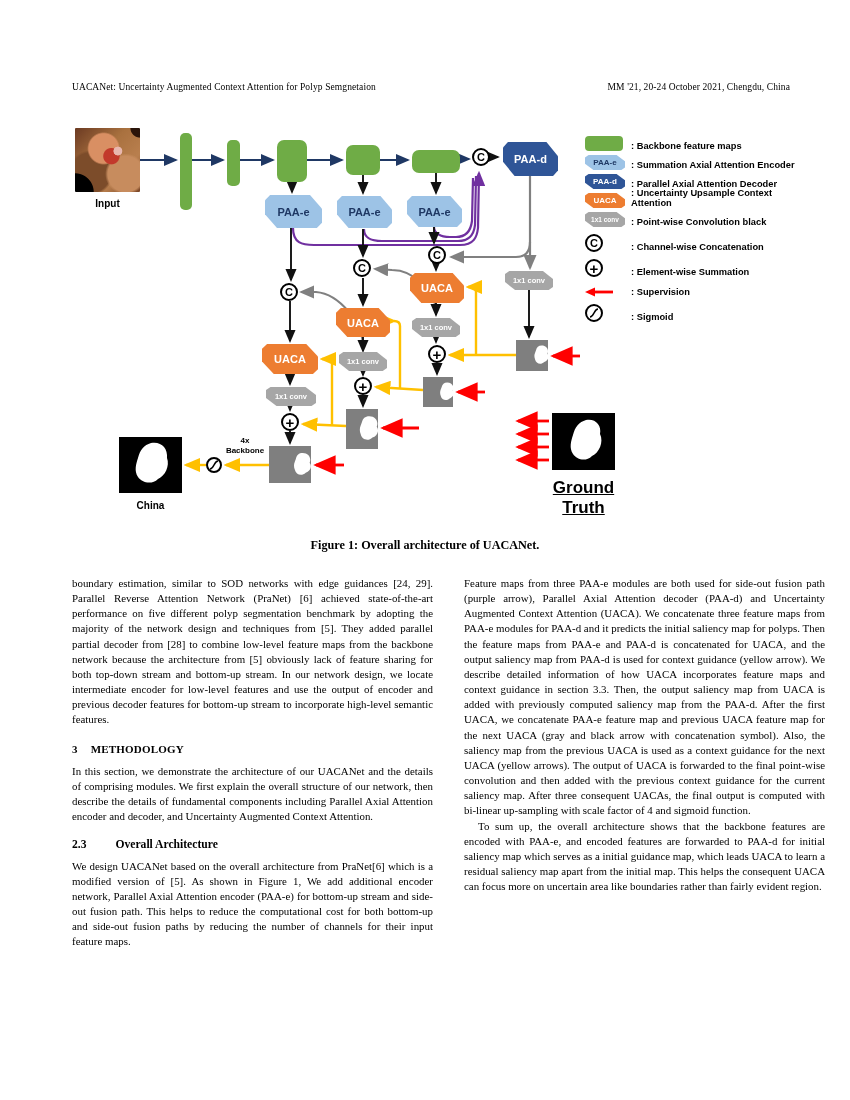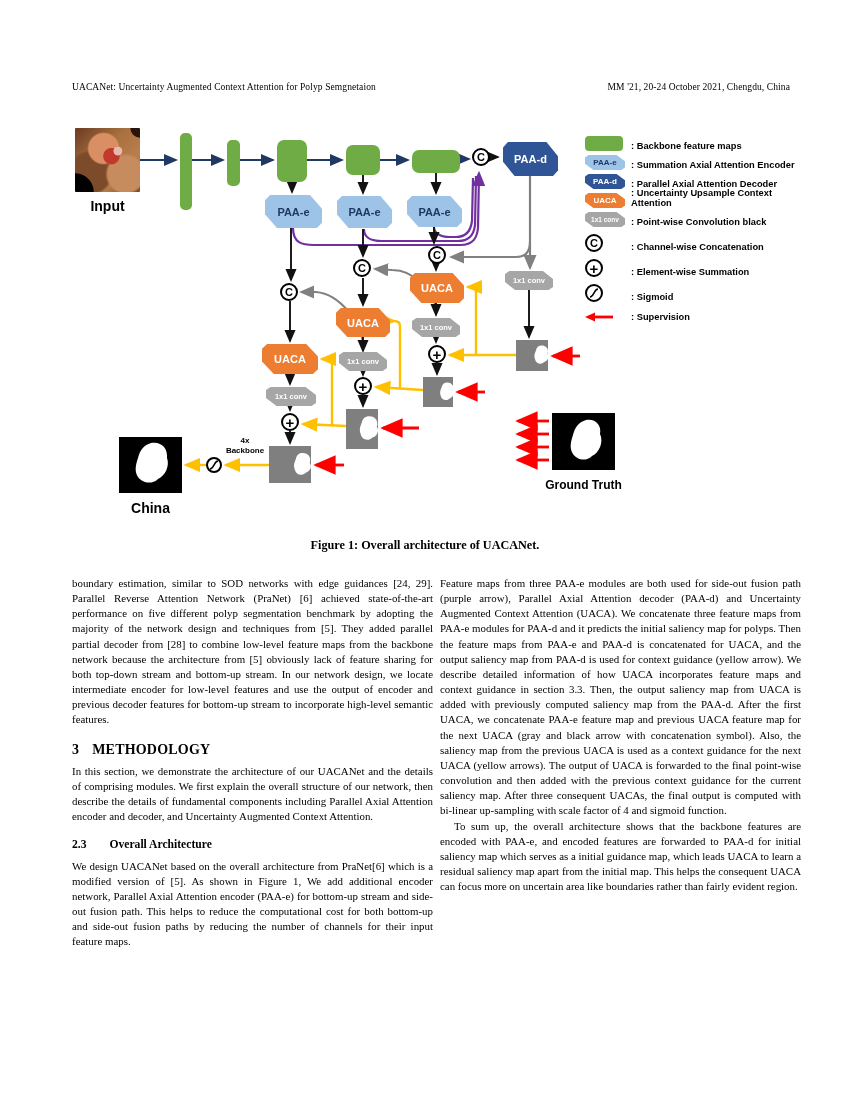--- a/index.html
+++ b/index.html
@@ -18,21 +18,21 @@
   .paad{background:#2F5597;color:#fff;font-size:11px;}
   .uaca{background:#ED7D31;color:#fff;font-size:11px;}
   .conv{background:#A6A6A6;color:#fff;font-size:7.5px;}
   .cop{position:absolute;width:18px;height:18px;box-sizing:border-box;border:2.3px solid #000;
        border-radius:50%;background:#fff;display:flex;align-items:center;justify-content:center;
        font-weight:bold;font-size:11px;line-height:1;}
   .cop.plus{font-size:15px;}
   .sal{position:absolute;background:#7F7F7F;overflow:hidden;}
   .sal svg{position:absolute;right:-3px;top:10%;height:80%;}
   .blackimg{position:absolute;background:#000;}
-  .figlabel{position:absolute;font-weight:600;font-size:14px;text-align:center;color:#000;}
+  .figlabel{position:absolute;font-weight:600;font-size:10px;text-align:center;color:#000;}
   .inputimg{position:absolute;border-radius:1px;
     background:
       radial-gradient(circle at 0% 100%, #000 0 20%, rgba(0,0,0,0) 21%),
       radial-gradient(circle at 100% 0%, #2a140a 0 10%, rgba(0,0,0,0) 11%),
       radial-gradient(circle at 66% 36%, #e8b7ae 0 7%, rgba(0,0,0,0) 8%),
       radial-gradient(circle at 56% 44%, #c2392b 0 15%, rgba(194,57,43,0) 17%),
       radial-gradient(circle at 44% 32%, #d98f63 0 26%, rgba(0,0,0,0) 29%),
       radial-gradient(circle at 78% 72%, #c78c5e 0 26%, rgba(0,0,0,0) 30%),
       radial-gradient(circle at 24% 70%, #7c4c2a 0 30%, rgba(0,0,0,0) 34%),
       linear-gradient(135deg,#6b3a22 0%,#a9713f 40%,#b97f4e 70%,#7a4526 100%);}
@@ -45,27 +45,27 @@
   .h19{height:19px;} .h24{height:25px;} .h20{height:20px;}
   .sw{width:40px;height:15px;display:flex;align-items:center;justify-content:center;
       font-weight:bold;clip-path:polygon(9% 0,79% 0,100% 42%,100% 84%,91% 100%,21% 100%,0 58%,0 16%);}
   .swg{width:38px;height:15px;background:#6FAC46;border-radius:4px;clip-path:none;}
   .copL{position:static;width:18px;height:18px;}
   
   .caption{position:absolute;left:0;top:538px;width:850px;text-align:center;
            font-weight:bold;font-size:12.2px;}
   .col{position:absolute;top:576px;width:361px;font-size:10.9px;line-height:15.15px;
        text-align:justify;}
-  .col-l{left:72px;} .col-r{left:440px;}
+  .col-l{left:72px;} .col-r{left:464px;}
   .col p{margin:0;}
   .col .indent{text-indent:14px;}
-  .h1{font-size:14px;font-weight:bold;margin:14px 0 7px 0;letter-spacing:.2px;}
+  .h1{font-size:11px;font-weight:bold;margin:14px 0 7px 0;letter-spacing:.2px;}
   .h1 .tt{margin-left:13px;}
   .h2{font-size:11.6px;font-weight:bold;margin:13px 0 6px 0;}
-  .h2 .tt{margin-left:13px;padding-left:10px;}
+  .h2 .tt{margin-left:19px;padding-left:10px;}
   .it{}
 </style>
 </head>
 <body>
 
 <div class="page">
 
   <div class="hdr hdr-l">UACANet: Uncertainty Augmented Context Attention for Polyp Semgnetaion</div>
   <div class="hdr hdr-r">MM '21, 20-24 October 2021, Chengdu, China</div>
 
@@ -262,21 +262,21 @@
     <div class="blackimg" style="left:49px;top:317px;width:63px;height:56px;">
       <svg width="63" height="56" viewBox="0 0 63 56">
           <path d="M32,6 C42,4 49,11 48,21 C51,29 46,39 39,42 C33,48 23,46 19,40 C15,34 17,27 19,21 C21,13 25,8 32,6 Z" fill="#fff"></path>
         </svg></div>
     <div class="figlabel" style="left:29px;top:380px;width:103px;">China</div>
 
     <div class="blackimg" style="left:482px;top:293px;width:63px;height:57px;">
       <svg width="63" height="57" viewBox="0 0 63 57">
           <path d="M34,7 C43,5 50,12 48,21 C52,29 47,40 40,43 C34,49 25,47 21,41 C17,35 19,28 21,22 C23,14 27,9 34,7 Z" fill="#fff"></path>
         </svg></div>
-    <div class="figlabel" style="left:462px;top:358px;width:103px;font-size:12px;">Ground Truth</div>
+    <div class="figlabel" style="left:462px;top:358px;width:103px;font-size:17px;text-decoration:underline;">Ground Truth</div>
 
     <div class="legend">
       <div class="lrow h19">
         <span class="ic">
             <span class="sw swg"></span>
           </span>
         <span class="lt">: Backbone feature maps</span>
         </div>
       <div class="lrow h19">
         <span class="ic">
@@ -310,39 +310,39 @@
           </span>
         <span class="lt">: Channel-wise Concatenation</span>
         </div>
       <div class="lrow h24">
         <span class="ic">
             <span class="cop copL plus">
               <span>+</span>
             </span>
           </span>
         <span class="lt">: Element-wise Summation</span>
+        </div>
+      <div class="lrow h20">
+        <span class="ic">
+            <svg width="30" height="10" viewBox="0 0 30 10">
+              <path d="M28,5 H8" stroke="#FF0000" stroke-width="2.8"></path>
+              <path d="M10,0.5 L0,5 L10,9.5 Z" fill="#FF0000"></path>
+            </svg>
+          </span>
+        <span class="lt">: Supervision</span>
         </div>
       <div class="lrow h24">
         <span class="ic">
             <span class="cop copL">
           <svg width="10" height="10" viewBox="0 0 10 10">
                 <path d="M1,9 C5,9 5,1 9,1" stroke="#000" stroke-width="1.6" fill="none"></path>
               </svg>
             </span>
           </span>
         <span class="lt">: Sigmoid</span>
-        </div>
-      <div class="lrow h20">
-        <span class="ic">
-            <svg width="30" height="10" viewBox="0 0 30 10">
-              <path d="M28,5 H8" stroke="#FF0000" stroke-width="2.8"></path>
-              <path d="M10,0.5 L0,5 L10,9.5 Z" fill="#FF0000"></path>
-            </svg>
-          </span>
-        <span class="lt">: Supervision</span>
         </div>
     </div>
   </div>
 
   <div class="caption">Figure 1: Overall architecture of UACANet.</div>
 
   <div class="col col-l">
     <p><span>boundary estimation, similar to SOD networks with edge guidances [24, 29]. Parallel Reverse Attention Network (PraNet) [6] achieved </span><span class="it">state-of-the-art</span><span> performance on five different polyp segmentation benchmark by adopting the majority of the network design and techniques from [5]. They added parallel partial decoder from [28] to combine low-level feature maps from the backbone network because the architecture from [5] obviously lack of feature sharing for both top-down stream and bottom-up stream. In our network design, we locate intermediate encoder for low-level features and use the output of encoder and previous decoder features for bottom-up stream to incorporate high-level semantic features.</span></p>
     <div class="h1"><span>3</span><span class="tt">METHODOLOGY</span></div>
     <p>In this section, we demonstrate the architecture of our UACANet and the details of comprising modules. We first explain the overall structure of our network, then describe the details of fundamental components including Parallel Axial Attention encoder and decoder, and Uncertainty Augmented Context Attention.</p>

